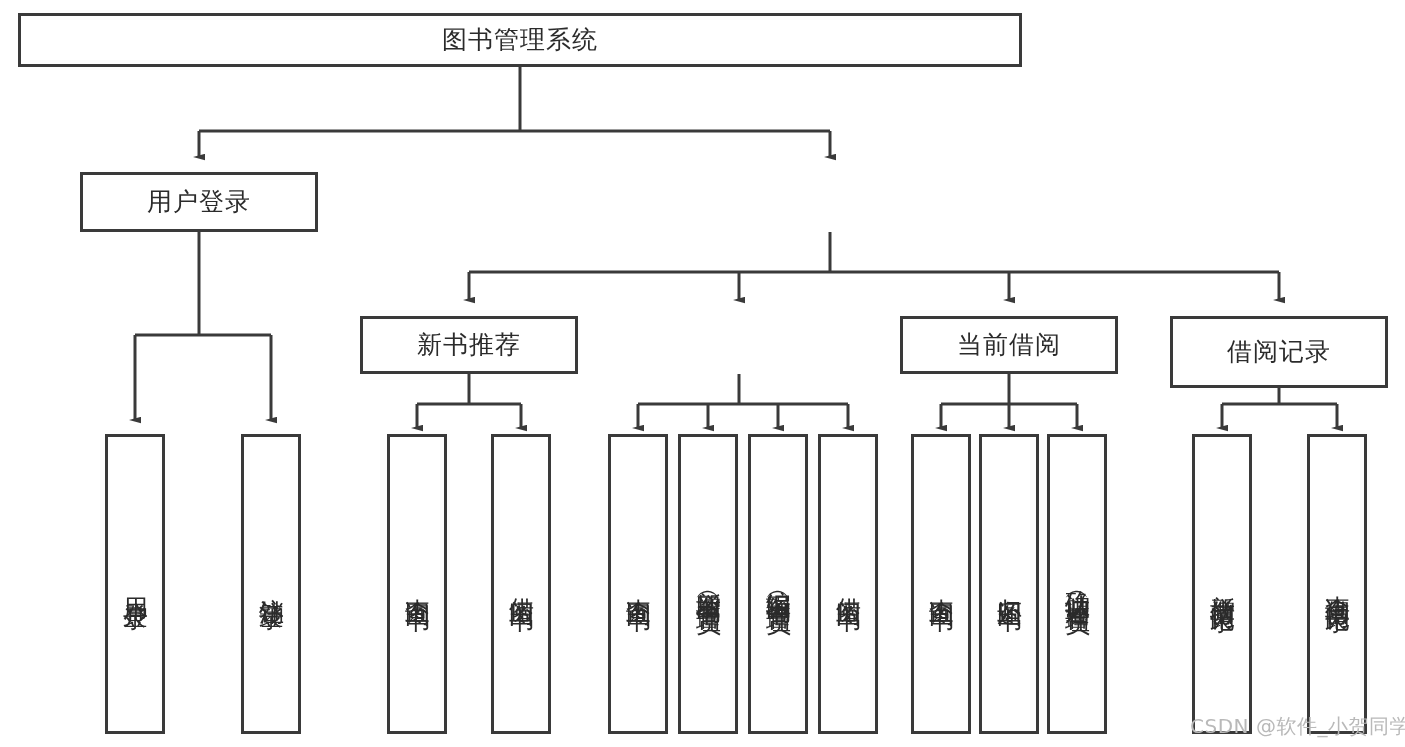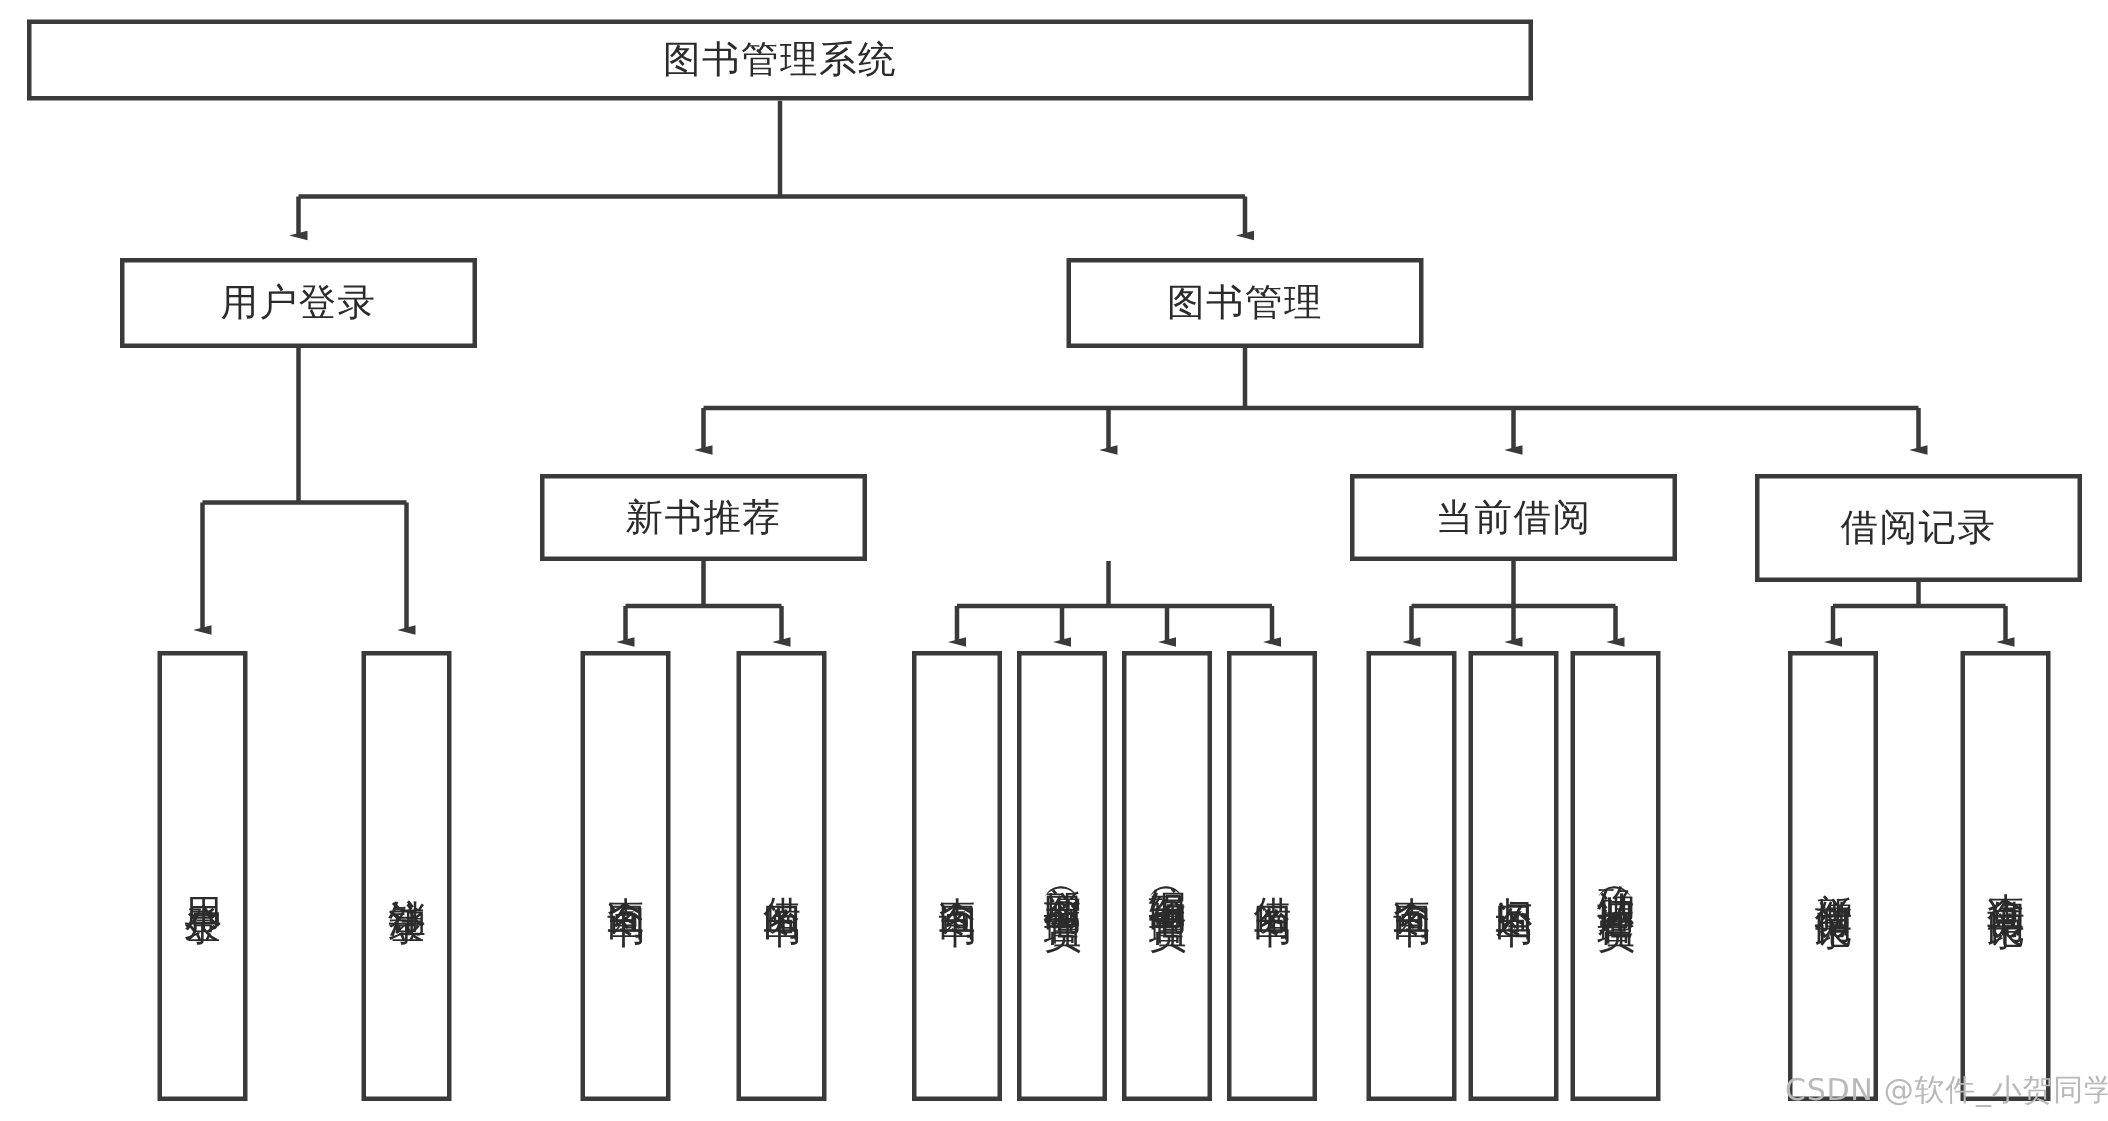--- a/index.html
+++ b/index.html
@@ -120,23 +120,20 @@
     </g>
   </svg>
 
   <div class="node horiz" style="left:18px; top:13px; width:1004px; height:54px;">
     <span>图书管理系统</span>
   </div>
 
   <div class="node horiz" style="left:80px; top:172px; width:238px; height:60px;">
     <span>用户登录</span>
   </div>
-  <div class="node horiz" style="left:711px; top:172px; width:238px; height:60px;">
-    <span>图书管理</span>
-  </div>
 
   <div class="node horiz" style="left:360px; top:316px; width:218px; height:58px;justify-content:center;">
     <span>新书推荐</span>
   </div>
   <div class="node horiz" style="left:900px; top:316px; width:218px; height:58px;">
     <span>当前借阅</span>
   </div>
   <div class="node horiz" style="left:1170px; top:316px; width:218px; height:72px;">
     <span>借阅记录</span>
   </div>

